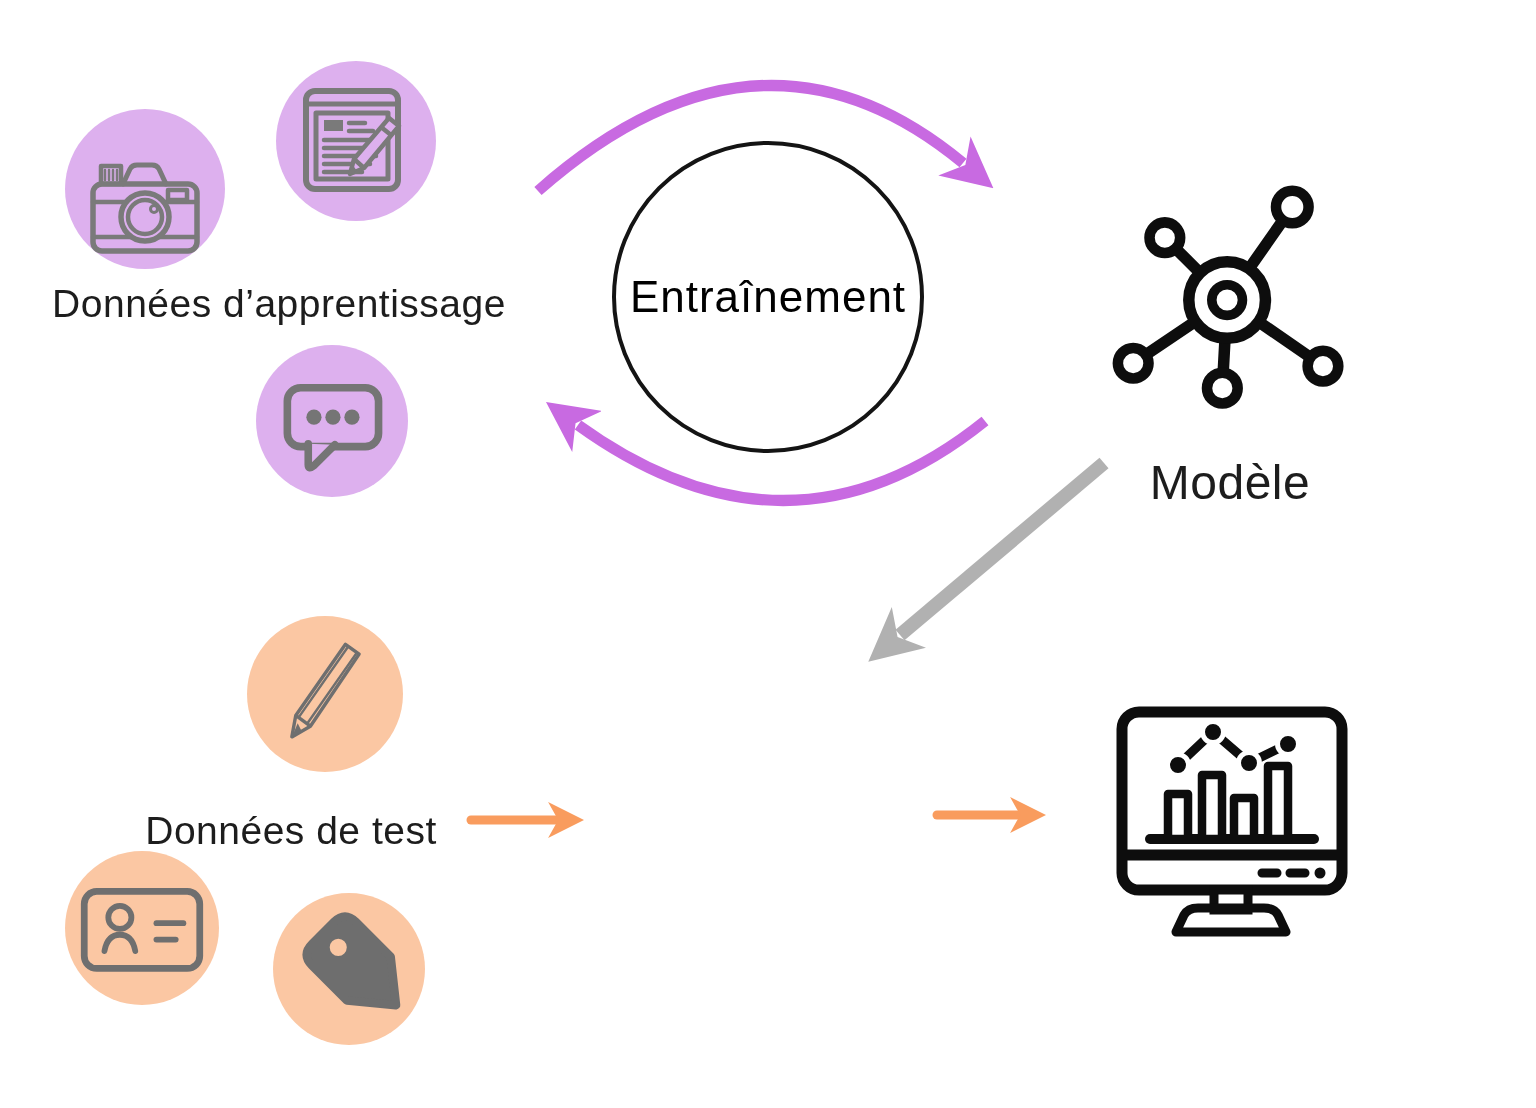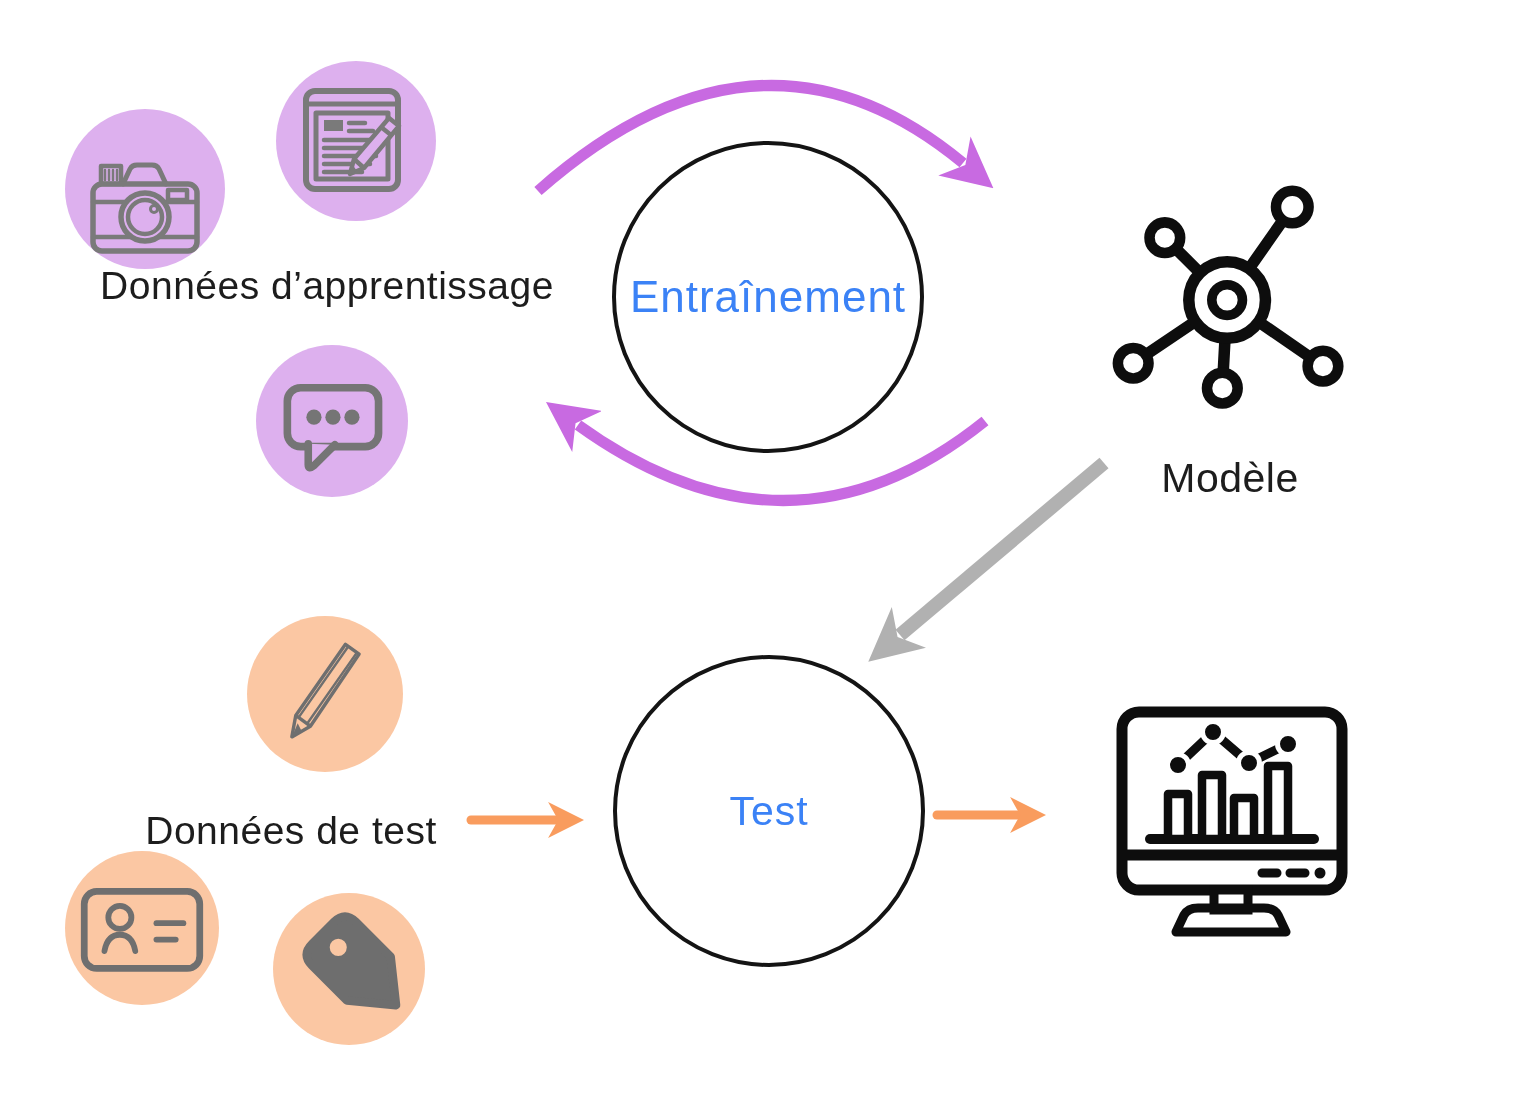--- a/index.html
+++ b/index.html
@@ -13,27 +13,27 @@
     position:absolute;border-radius:50%;
     display:flex;align-items:center;justify-content:center;
   }
   .bubble.purple{background:#ddb0ee;}
   .bubble.orange{background:#fbc7a3;}
   .bubble svg{width:100%;height:100%;}
   .node-circle{
     position:absolute;border:4px solid #141414;border-radius:50%;background:#ffffff;
     display:flex;align-items:center;justify-content:center;box-sizing:border-box;
   }
-  .node-label{font-size:44px;letter-spacing:1px;color:#3b82f6;white-space:nowrap;text-align:center;}
+  .node-label{font-size:44px;letter-spacing:1px;color:#000000;white-space:nowrap;text-align:center;}
   .node-label.small{font-size:41px;}
   .caption{
     position:absolute;text-align:center;font-size:39px;letter-spacing:0.5px;
     color:#1d1d1d;white-space:nowrap;
   }
-  .caption.big{font-size:41px;}
+  .caption.big{font-size:48px;}
 </style>
 </head>
 <body>
 
 <div class="canvas">
 
   <svg class="abs" style="left:0;top:0" width="1536" height="1108" viewBox="0 0 1536 1108">
     <defs>
       <marker id="ah-purple" viewBox="0 0 10 10" refX="2.2" refY="5" markerWidth="4.6" markerHeight="4.6" orient="auto">
         <path d="M0 0 L10 5 L0 10 L2.8 5 Z" fill="#c86ae1"></path>
@@ -100,21 +100,21 @@
         <path d="M55 104 L55 126 Q55 132 61 127 L83 105" fill="#ddb0ee"></path>
       </g>
       <g fill="#757575">
         <circle cx="61" cy="76" r="8"></circle>
           <circle cx="81" cy="76" r="8"></circle>
           <circle cx="101" cy="76" r="8"></circle>
       </g>
     </svg>
   </div>
 
-  <div class="caption" style="left:0px;top:264px;width:558px;padding-left:48px;">Données d’apprentissage</div>
+  <div class="caption" style="left:0px;top:282px;width:558px;">Données d’apprentissage</div>
 
   <div class="node-circle" style="left:612px;top:141px;width:312px;height:312px;">
     <span class="node-label">Entraînement</span>
   </div>
 
   <svg class="abs" style="left:1115px;top:185px;" width="230" height="230" viewBox="0 0 240 240">
     <g stroke="#0d0d0d" stroke-width="12" fill="none">
       <path d="M117 120 L185 23 M117 120 L52 55 M117 120 L19 186 M117 120 L112 212 M117 120 L217 189"></path>
     </g>
     <g fill="#ffffff" stroke="#0d0d0d">
@@ -156,23 +156,20 @@
     <svg viewBox="0 0 160 160">
       <g transform="translate(0 14) rotate(45 80 80)">
         <path d="M40 30 H92 L132 62 L92 95 H40 Q24 95 24 79 V46 Q24 30 40 30 Z" fill="#6e6e6e" stroke="#6e6e6e" stroke-width="9" stroke-linejoin="round"></path>
         <circle cx="46" cy="62" r="9" fill="#fbc7a3"></circle>
       </g>
     </svg>
   </div>
 
   <div class="caption" style="left:11px;top:797px;width:560px;margin-top:12px;">Données de test</div>
 
-  <div class="node-circle" style="left:613px;top:655px;width:312px;height:312px;">
-    <span class="node-label small">Test</span>
-  </div>
 
   <svg class="abs" style="left:1112px;top:702px;" width="240" height="240" viewBox="0 0 240 240">
     <g fill="none" stroke="#0d0d0d" stroke-width="11" stroke-linejoin="round">
       <rect x="10" y="10" width="220" height="178" rx="17"></rect>
       <path d="M10 153 H230"></path>
     </g>
     <g stroke="#0d0d0d" stroke-width="9" stroke-linecap="round" fill="none">
       <path d="M150 171 H165 M178 171 H193"></path>
     </g>
     <circle cx="208" cy="171" r="5.5" fill="#0d0d0d"></circle>

